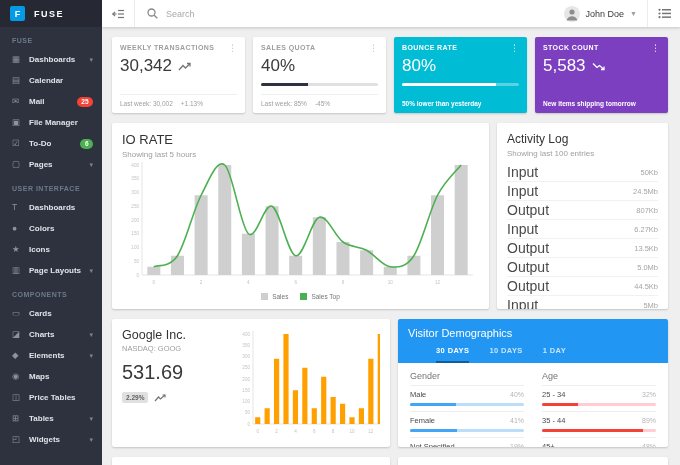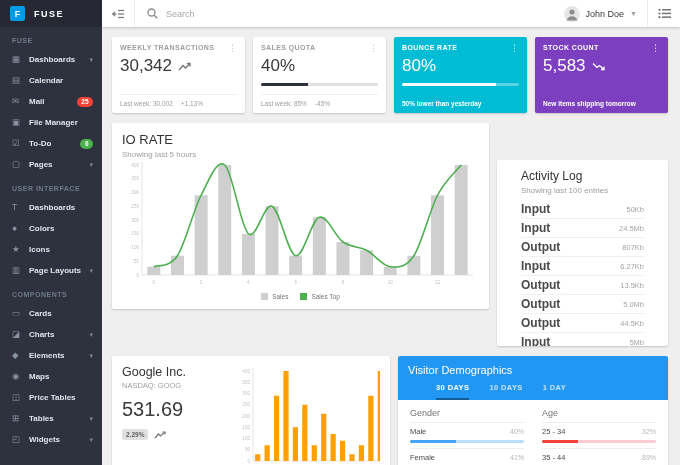--- a/index.html
+++ b/index.html
@@ -53,25 +53,25 @@
   .stat-card.cyan .progress .fill{background:#fff;}
   .stat-card.cyan .stat-footer,.stat-card.purple .stat-footer{border-top:none;color:#fff;font-weight:bold;}
 
   
   .io-card{width:377px;height:186px;padding:9px 10px 5px;}
   .card-title{font-size:13px;color:#333;}
   .card-subtitle{font-size:8px;color:#9e9e9e;margin-top:3px;}
   .legend{display:flex;justify-content:center;gap:12px;margin-top:2px;}
   .legend-item{display:flex;align-items:center;gap:4px;font-size:6.5px;color:#757575;}
   .legend-swatch{width:7px;height:7px;display:inline-block;}
-  .activity-card{flex:1;height:186px;padding:9px 24px;overflow:hidden;margin-top:37px;}
+  .activity-card{flex:1;height:186px;padding:9px 10px;overflow:hidden;}
   .activity-card .card-title{font-size:12px;}
   .log-list{margin-top:5px;}
   .log-row{display:flex;justify-content:space-between;align-items:center;height:19px;border-bottom:1px solid #f1f1f1;}
-  .log-label{font-size:12px;color:#4a4a4a;font-weight:bold;}
+  .log-label{font-size:14px;color:#4a4a4a;}
   .log-value{font-size:7.5px;color:#a5a5a5;}
 
   
   .google-card{width:278px;height:128px;padding:9px 10px;display:flex;gap:21px;}
   .g-left{width:96px;}
   .g-title{font-size:12.5px;color:#333;}
   .g-sub{font-size:7.5px;color:#9e9e9e;margin-top:2px;}
   .g-price{font-size:20px;font-weight:300;color:#3a3a3a;margin-top:8px;}
   .g-badge-row{display:flex;align-items:center;gap:6px;margin-top:8px;}
   .g-badge{background:#e0e0e0;color:#616161;font-size:6.5px;font-weight:bold;padding:2px 4px;border-radius:2px;}

